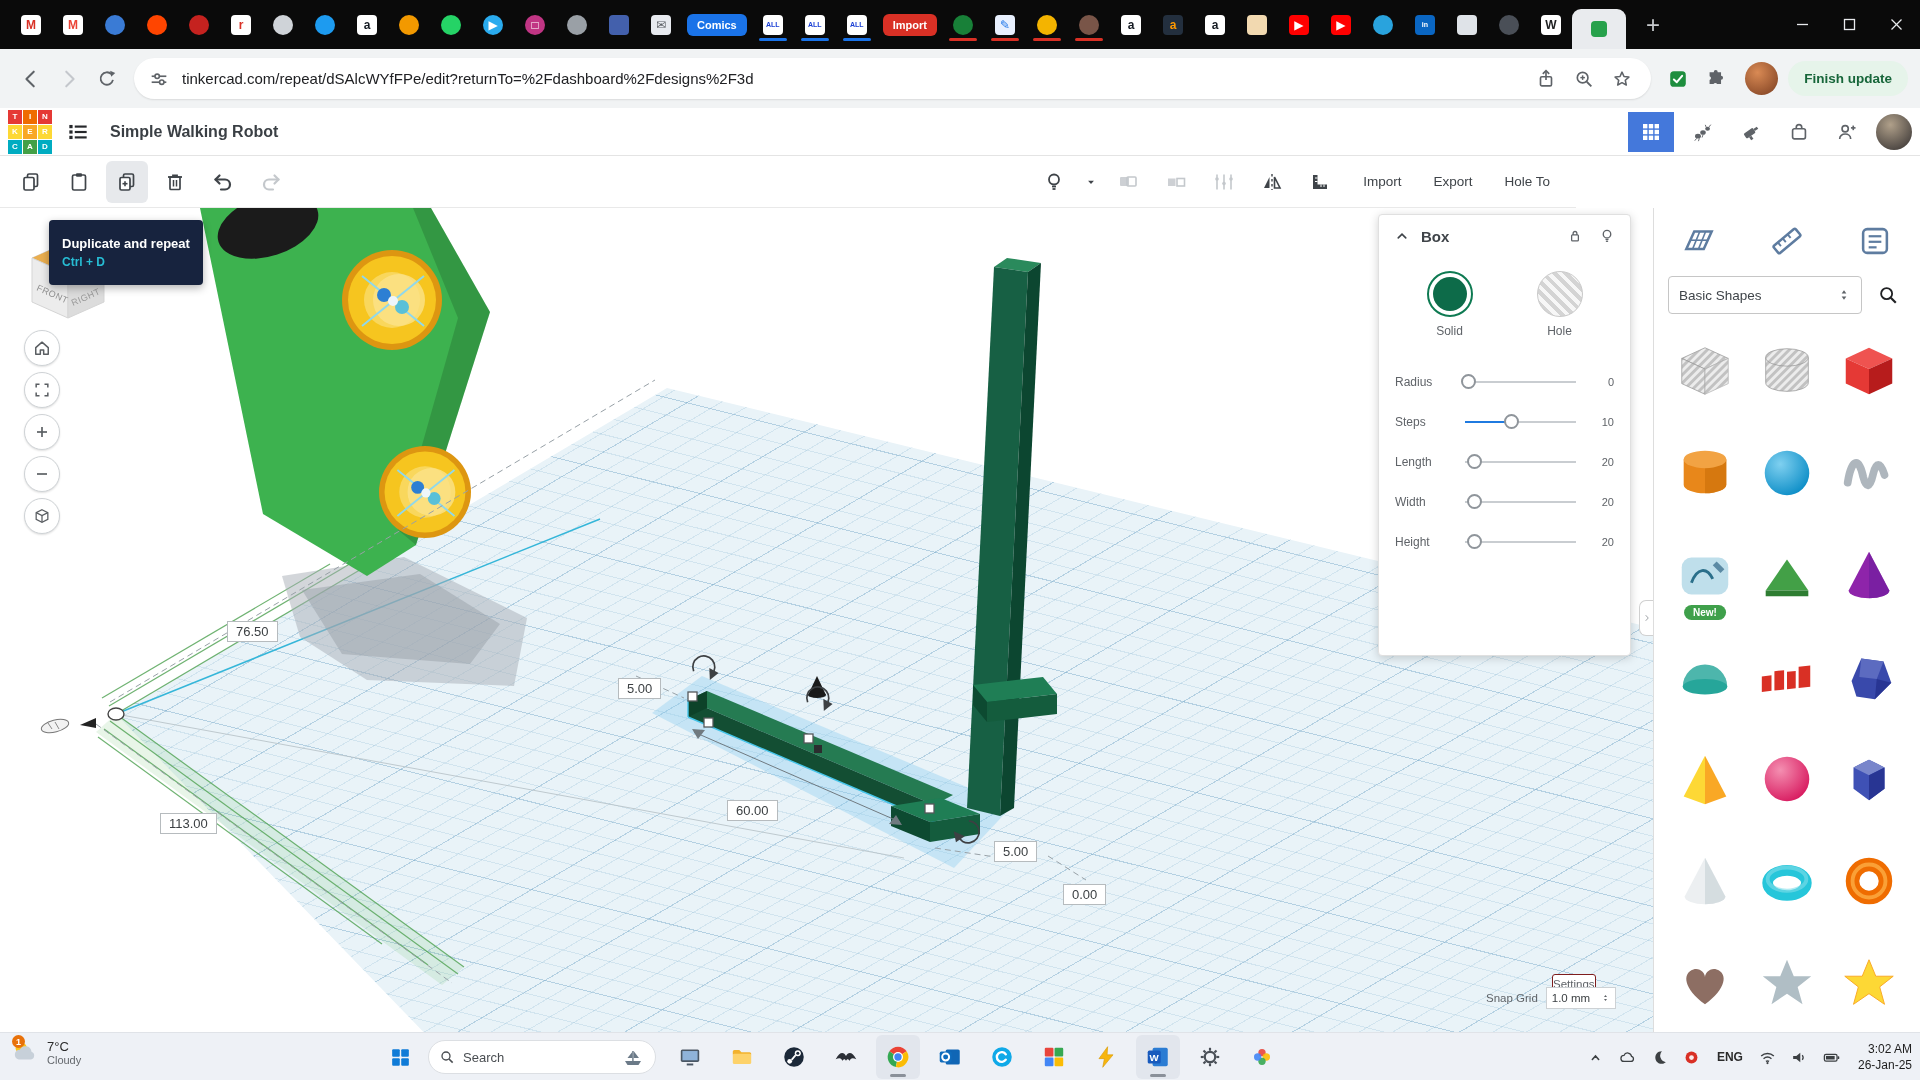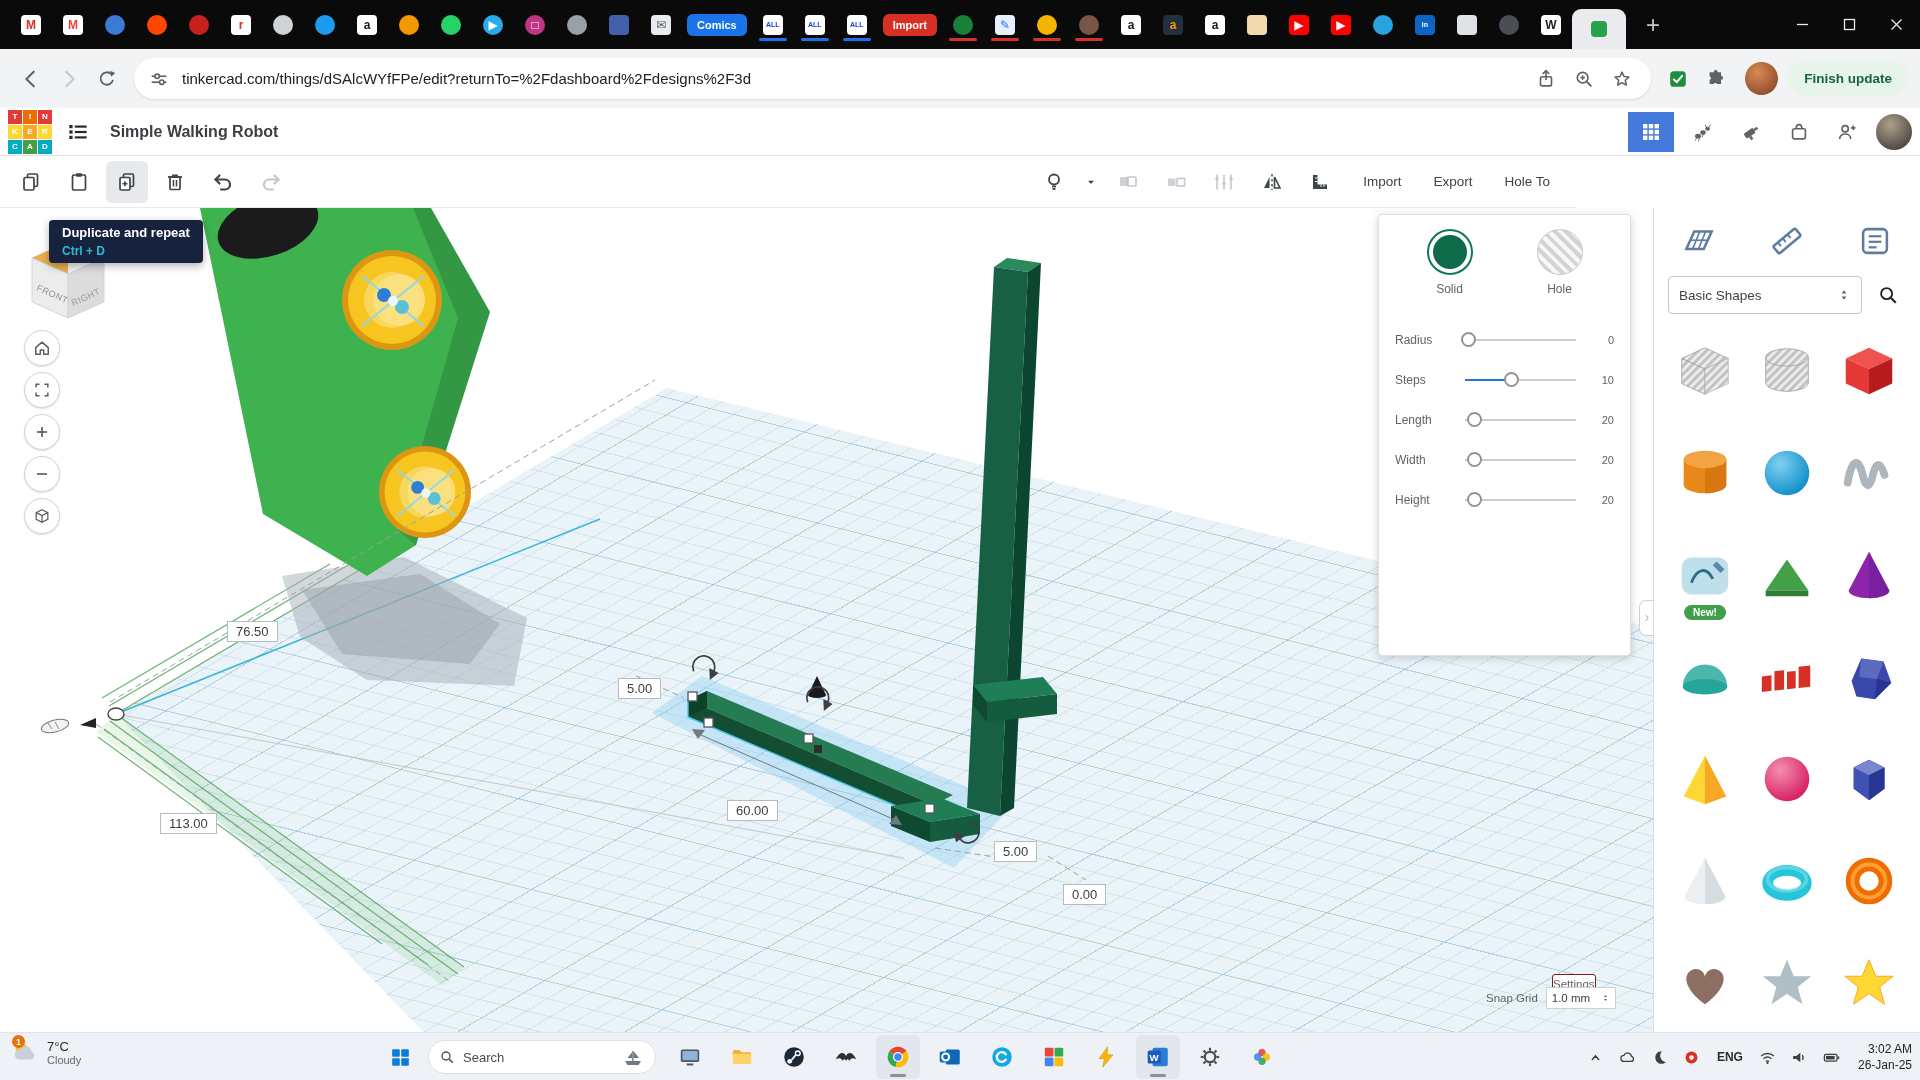--- a/index.html
+++ b/index.html
@@ -47,21 +47,21 @@
   .tc-toolbar{position:absolute;left:0;top:156px;width:1576px;height:52px;background:#fff;border-bottom:1px solid #e9e9e9;display:flex;align-items:center;padding:0 10px}
   .tool{width:42px;height:42px;border-radius:6px;display:flex;align-items:center;justify-content:center;color:#3f4449;margin-right:6px}
   .tool svg{width:24px;height:24px}
   .tool.dis{color:#c4c8cc}
   .tool.hov{background:#e7e9ec}
   .caret-btn{width:20px!important}
   .caret-btn svg{width:14px;height:14px}
   .tb-right{margin-left:auto;display:flex;align-items:center}
   .tb-txt{font-size:13.5px;color:#3f4449;padding:0 16px;height:40px;display:flex;align-items:center;white-space:nowrap}
 
-  .tooltip{position:absolute;left:49px;top:220px;background:#17233e;border-radius:4px;padding:5px 13px;z-index:60;box-shadow:0 3px 8px rgba(0,0,0,.3)}
+  .tooltip{position:absolute;left:49px;top:220px;background:#17233e;border-radius:4px;padding:16px 13px;z-index:60;box-shadow:0 3px 8px rgba(0,0,0,.3)}
   .tooltip .tt{color:#fff;font-size:13px;font-weight:bold;white-space:nowrap}
   .tooltip .sc{color:#27bdd4;font-size:12px;font-weight:bold;margin-top:4px}
 
   
   .canvas{position:absolute;left:0;top:208px;width:1653px;height:824px;background:#fff;overflow:hidden}
   .workplane{position:absolute;left:0;top:0;width:2000px;height:900px;background-color:#e9f3f8;
     background-image:
       repeating-linear-gradient(14deg,rgba(125,175,205,.22) 0 1px,transparent 1px 17px),
       repeating-linear-gradient(329.4deg,rgba(125,175,205,.22) 0 1px,transparent 1px 17px),
       repeating-linear-gradient(14deg,rgba(110,160,195,.30) 0 1px,transparent 1px 85px),
@@ -322,21 +322,21 @@
     </span>
   <div class="omnibox">
     <span class="icon-btn" style="width:30px;height:30px">
         <svg viewBox="0 0 24 24">
           <line x1="4" y1="9" x2="20" y2="9" stroke="currentColor" stroke-width="1.8"></line>
           <circle cx="10" cy="9" r="2.4" fill="#fff" stroke="currentColor" stroke-width="1.8"></circle>
           <line x1="4" y1="15.5" x2="20" y2="15.5" stroke="currentColor" stroke-width="1.8"></line>
           <circle cx="15" cy="15.5" r="2.4" fill="#fff" stroke="currentColor" stroke-width="1.8"></circle>
         </svg>
       </span>
-    <span class="url">tinkercad.com/things/dSAlcWYfFPe/edit?returnTo=%2Fdashboard%2Fdesigns%2F3d</span>
+    <span class="url">tinkercad.com/repeat/dSAlcWYfFPe/edit?returnTo=%2Fdashboard%2Fdesigns%2F3d</span>
     <span style="display:flex">
         <span class="icon-btn">
           <svg viewBox="0 0 24 24">
             <rect x="6" y="9.5" width="12" height="10" rx="1.5" fill="none" stroke="currentColor" stroke-width="1.8"></rect>
             <line x1="12" y1="13" x2="12" y2="3.5" stroke="currentColor" stroke-width="1.8"></line>
             <polyline points="8.5,6.5 12,3 15.5,6.5" fill="none" stroke="currentColor" stroke-width="1.8"></polyline>
           </svg>
         </span>
         <span class="icon-btn">
           <svg viewBox="0 0 24 24">
@@ -725,20 +725,41 @@
           <g fill="none" stroke="currentColor" stroke-width="1.5">
             <polygon points="12,4.5 19,8 19,16 12,19.5 5,16 5,8"></polygon>
             <polyline points="5,8 12,11.5 19,8"></polyline>
             <line x1="12" y1="11.5" x2="12" y2="19.5"></line>
           </g>
         </svg>
       </div>
     </div>
 
   <div class="inspector">
+    <div class="insp-head">
+      <span style="color:#3f4449;display:flex">
+          <svg viewBox="0 0 24 24">
+            <polyline points="7,14.5 12,9.5 17,14.5" fill="none" stroke="currentColor" stroke-width="2.2" stroke-linecap="round"></polyline>
+          </svg>
+        </span>
+      <span class="insp-title">Box</span>
+      <span class="insp-ic">
+          <svg viewBox="0 0 24 24">
+            <rect x="7.5" y="10.5" width="9" height="8" rx="1.2" fill="none" stroke="currentColor" stroke-width="1.7"></rect>
+            <path d="M9.5 10.5 V8.5 a2.5 2.5 0 0 1 5 0 v2" fill="none" stroke="currentColor" stroke-width="1.7"></path>
+          </svg>
+        </span>
+      <span class="insp-ic">
+          <svg viewBox="0 0 24 24">
+            <circle cx="12" cy="9.5" r="5" fill="none" stroke="currentColor" stroke-width="1.8"></circle>
+            <line x1="10" y1="16.5" x2="14" y2="16.5" stroke="currentColor" stroke-width="1.8"></line>
+            <line x1="10.5" y1="19" x2="13.5" y2="19" stroke="currentColor" stroke-width="1.8"></line>
+          </svg>
+        </span>
+    </div>
     <div class="radios">
       <div class="radio">
         <div class="rc-solid">
             <div></div>
           </div>
         <span>Solid</span>
       </div>
       <div class="radio">
         <div class="rc-hole"></div>
         <span>Hole</span>

